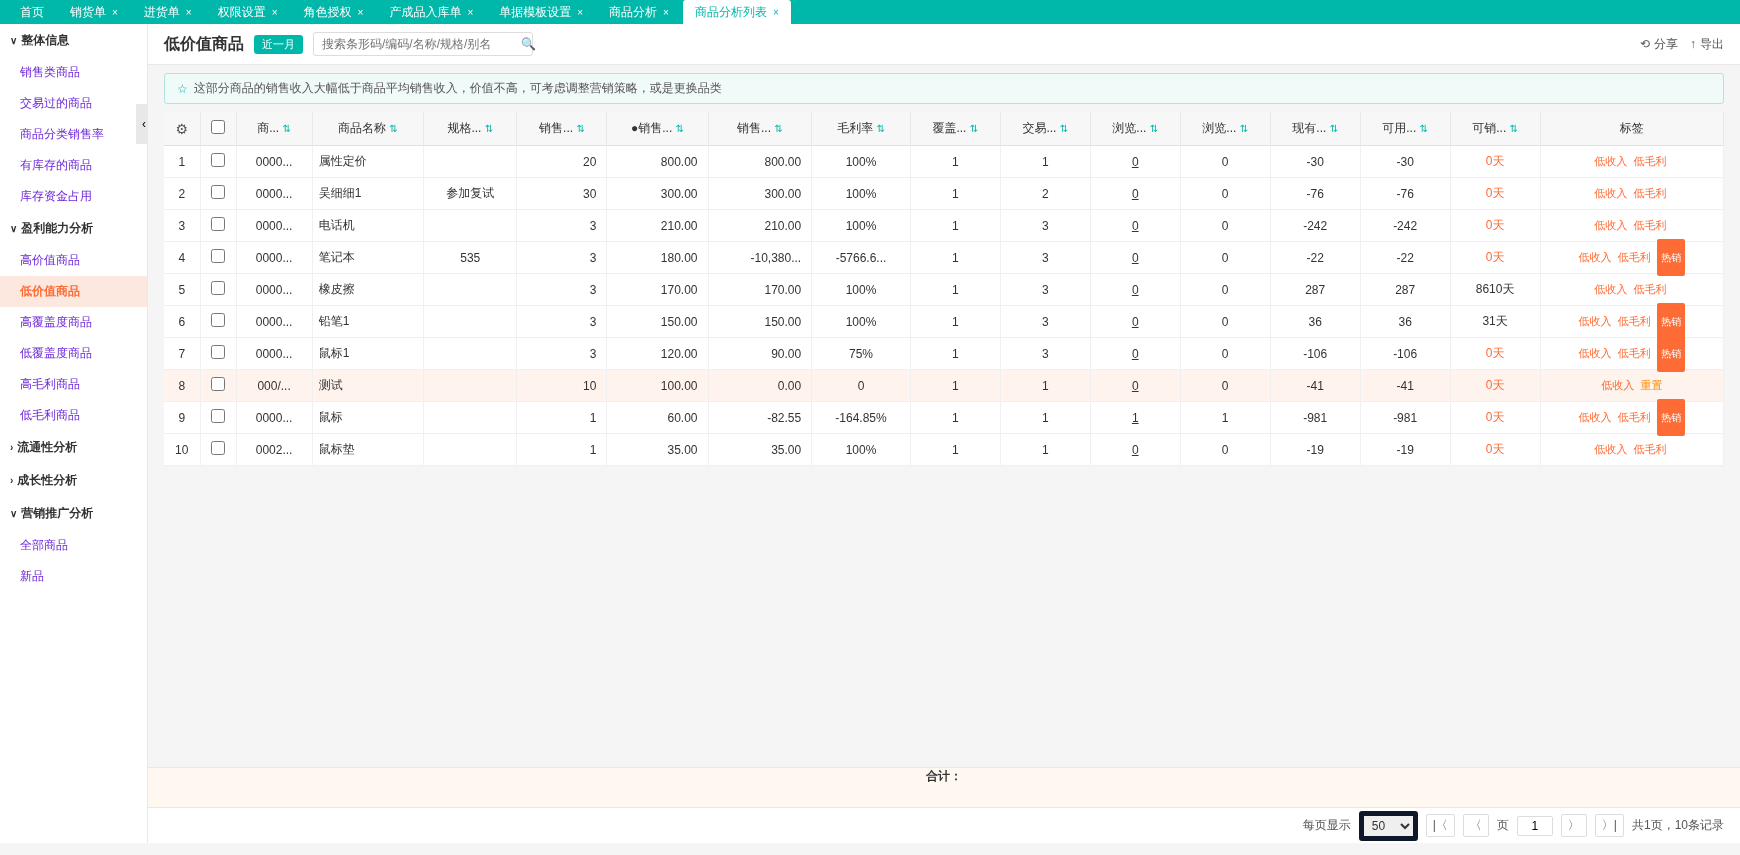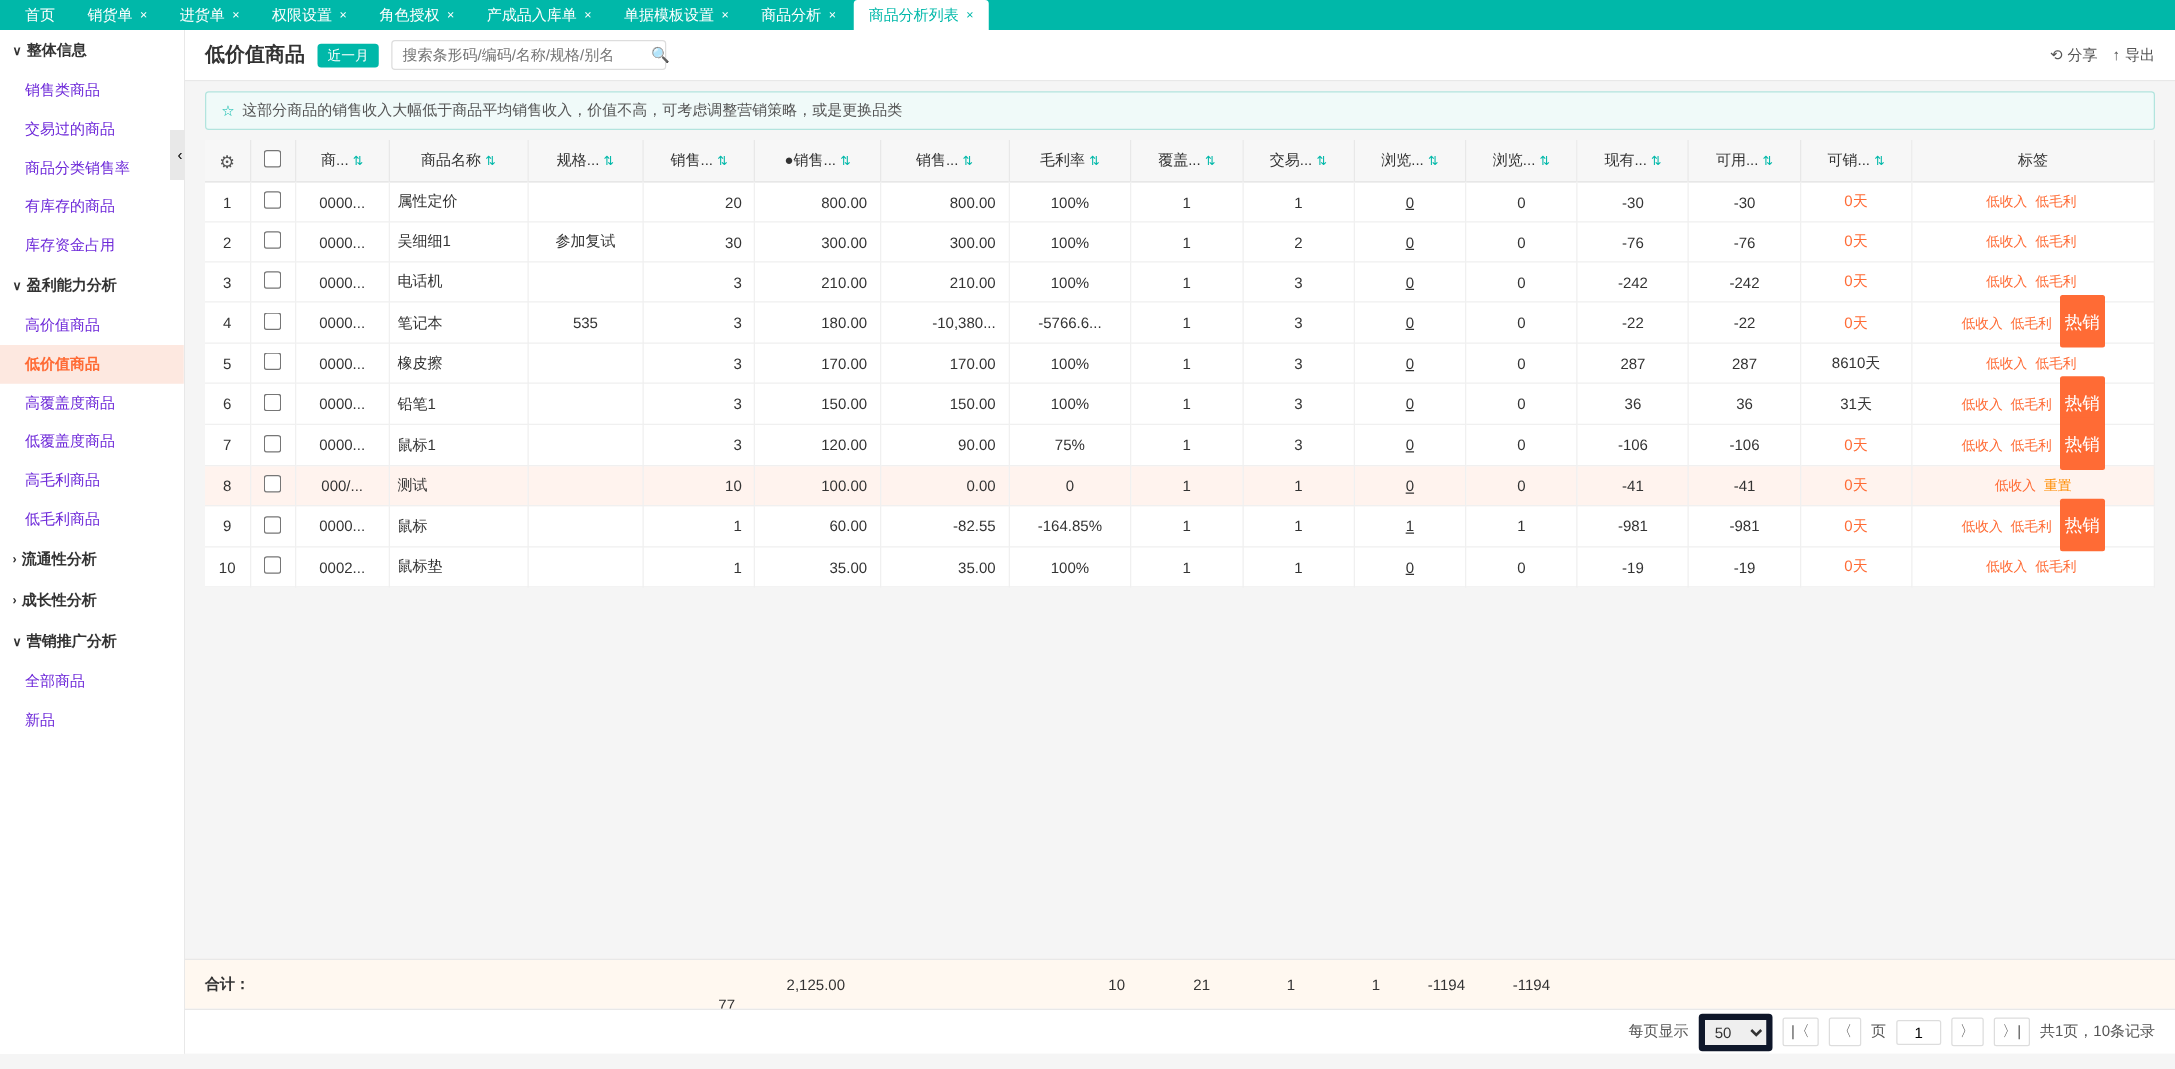--- a/index.html
+++ b/index.html
@@ -164,35 +164,36 @@
     td {
       padding: 7px 6px;
       text-align: center;
       border-bottom: 1px solid #f0f0f0;
       border-right: 1px solid #f0f0f0;
       color: #333;
       white-space: nowrap;
     }
     tbody tr.highlighted { background: #fff3ee; }
     .tag-low-income { color: #ff6b35; margin-right: 3px; font-size: 11px; }
-    .tag-hot { background: #ff6b35; color: #fff; padding: 13px 4px; border-radius: 2px; font-size: 14px; }
+    .tag-hot { background: #ff6b35; color: #fff; padding: 13px 4px; border-radius: 2px; font-size: 10px; }
     .tag-orange { color: #ff8c00; font-size: 11px; }
     .underline-link { text-decoration: underline; cursor: pointer; }
     td.text-left { text-align: left; }
     td.num { text-align: right; padding-right: 10px; }
 
     
     .footer-bar {
       height: 40px;
       background: #fff8f0;
       border-top: 1px solid #e8e8e8;
       display: flex;
       align-items: center;
       padding: 0 16px;
       gap: 8px;
+      flex-direction: column;
     }
     .footer-label { color: #333; font-weight: bold; }
     .footer-cell { padding: 0 8px; color: #333; }
 
     
     .pagination-bar {
       height: 36px;
       background: #fff;
       border-top: 1px solid #e8e8e8;
       display: flex;

